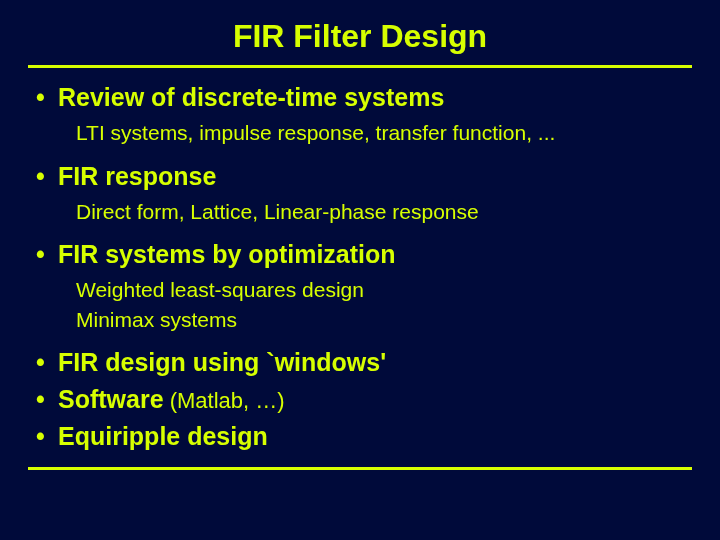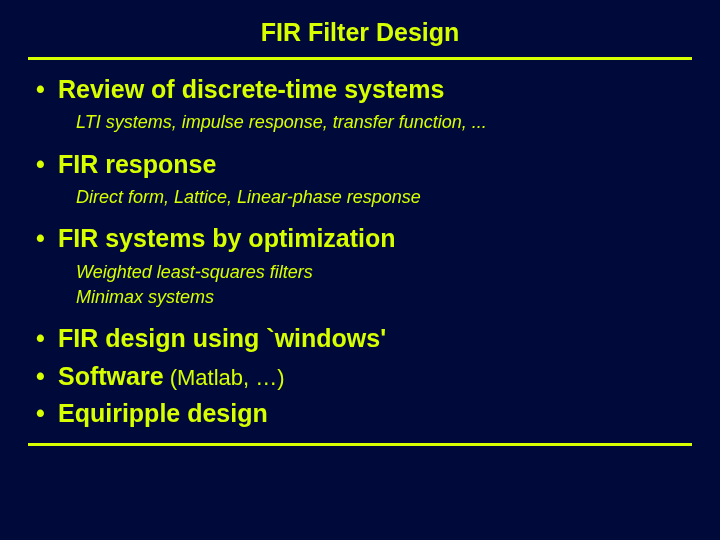--- a/index.html
+++ b/index.html
@@ -13,21 +13,21 @@
     overflow: hidden;
   }
   .slide {
     box-sizing: border-box;
     width: 720px;
     height: 540px;
     padding: 12px 28px 0 28px;
   }
   .title {
     text-align: center;
-    font-size: 25px;
+    font-size: 32px;
     font-weight: bold;
     margin: 6px 0 10px 0;
     color: #d7ff00;
   }
   .rule {
     border: 0;
     border-top: 3px solid #d7ff00;
     margin: 0 0 14px 0;
   }
   .rule-bottom {
@@ -54,25 +54,24 @@
     left: 0;
     top: 0;
     font-size: 25px;
   }
   .sublist {
     margin: 4px 0 14px 0;
     padding: 0 0 0 40px;
     list-style: none;
   }
   .sub {
-    font-size: 18px;
+    font-size: 21px;
     font-weight: normal;
     margin: 2px 0;
     line-height: 1.3;
-    font-style: italic;
   }
   .inline-note {
     font-weight: normal;
     font-size: 22px;
   }
 </style>
 </head>
 <body>
 
 <div class="slide">
@@ -93,21 +92,21 @@
       <span>FIR response</span>
     </li>
     <ul class="sublist">
       <li class="sub">Direct form, Lattice, Linear-phase response</li>
     </ul>
 
     <li class="bullet">
       <span>FIR systems by optimization</span>
     </li>
     <ul class="sublist">
-      <li class="sub">Weighted least-squares filters</li>
+      <li class="sub">Weighted least-squares design</li>
       <li class="sub">Minimax systems</li>
     </ul>
 
     <li class="bullet">
       <span>FIR design using `windows'</span>
     </li>
 
     <li class="bullet">
       <span>Software</span><span class="inline-note"> (Matlab, …)</span>
     </li>

